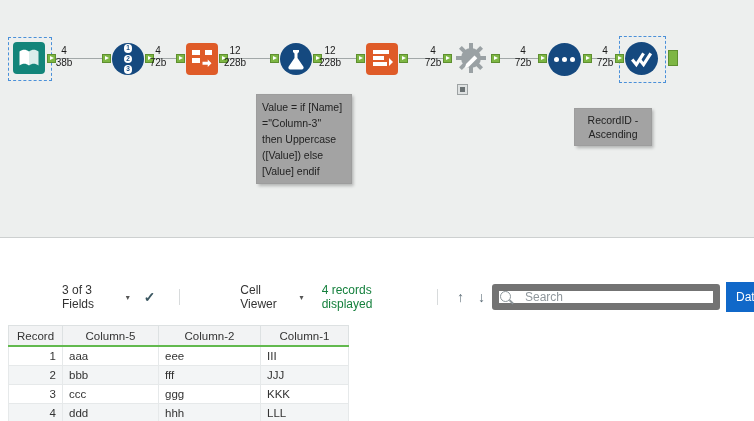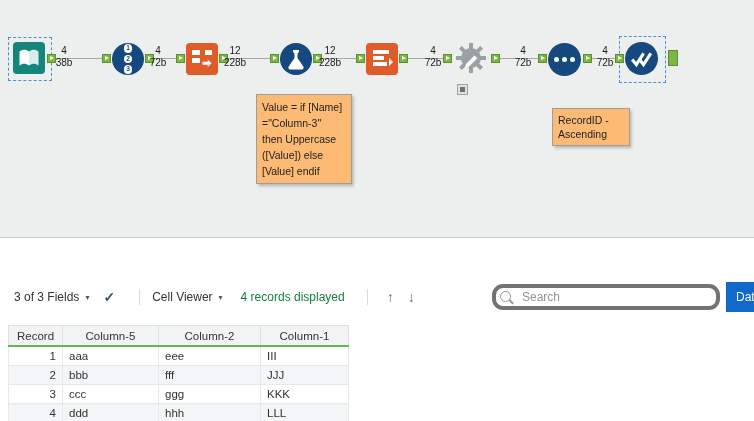--- a/index.html
+++ b/index.html
@@ -17,50 +17,50 @@
   .sel-outline{position:absolute;border:1px dashed #4a90d9;background:transparent;}
   .anchor{position:absolute;top:54px;width:9px;height:9px;background:#7db643;
     border:1px solid #5e8f2f;box-sizing:border-box;}
   .anchor::after{content:'';position:absolute;left:2px;top:1px;width:0;height:0;
     border-top:2.5px solid transparent;border-bottom:2.5px solid transparent;border-left:4px solid #fff;}
   .out-anchor-final{position:absolute;left:668px;top:50px;width:10px;height:16px;
     background:#7db643;border:1px solid #5e8f2f;box-sizing:border-box;}
   .cline{position:absolute;top:58px;height:1px;background:#a2a8a8;}
   .clabel{position:absolute;top:45px;font-size:10px;line-height:12px;text-align:center;color:#1c1c1c;}
   .clabel span{display:block;}
-  .annotation{position:absolute;background:#fdba74;border:1px solid #9d9d9d;
+  .annotation{position:absolute;background:#a3a3a3;border:1px solid #9d9d9d;
     box-shadow:1.5px 2px 3px rgba(0,0,0,.25);font-size:10.5px;line-height:16px;
     padding:4px 5px;color:#222;white-space:pre-line;}
   
   .rid-wrap{display:flex;flex-direction:column;gap:2px;align-items:center;}
   .rid-dot{width:8.5px;height:8.5px;border-radius:50%;background:#fff;color:#15497f;
     font-size:6.5px;font-weight:bold;line-height:8.5px;text-align:center;}
   .dots-wrap{display:flex;gap:3px;align-items:center;justify-content:center;}
   .dot{width:5px;height:5px;border-radius:50%;background:#fff;}
   .gear-box{position:absolute;width:36px;height:36px;}
   .mini-badge{position:absolute;left:457px;top:84px;width:11px;height:11px;
     background:#dfe2e2;border:1px solid #9da2a3;box-sizing:border-box;}
   .mini-badge::after{content:'';position:absolute;left:2px;top:2px;width:5px;height:5px;background:#6a7173;}
 
   
   .results{position:absolute;top:238px;left:0;width:754px;height:183px;background:#fff;}
   .results-header{position:absolute;top:13px;left:-1px;white-space:nowrap;}
   .results-title{font-size:12px;font-weight:bold;color:#333;}
   .results-subtitle{font-size:11px;color:#6e6e6e;margin-left:5px;}
   .toolbar{position:absolute;top:44px;left:0;right:0;height:30px;display:flex;
     align-items:center;padding-left:14px;}
-  .tb-btn{display:flex;align-items:center;font-size:12px;color:#333;cursor:default;}
+  .tb-btn{display:flex;align-items:center;font-size:12px;color:#333;cursor:default;margin-left:48px;}
   .caret{font-size:8px;color:#555;margin-left:6px;}
   .tb-check{font-size:14px;color:#3c5862;font-weight:bold;margin:0 12px 0 14px;}
   .tb-sep{width:1px;height:16px;background:#d8dbdc;margin:0 12px;}
   .tb-label{font-size:12px;color:#15803d;}
   .tb-arrow{font-size:14px;color:#60707a;margin:0 7px;cursor:default;}
   .searchbox{position:relative;margin-left:auto;width:228px;height:26px;flex:none;}
-  .searchbox input{width:100%;height:100%;box-sizing:border-box;border:4px solid #737373;
-    border-radius:11px;padding:0 8px 0 26px;font-size:12px;color:#333;outline:none;
+  .searchbox input{width:100%;height:100%;box-sizing:border-box;border:7px solid #737373;
+    border-radius:3px;padding:0 8px 0 26px;font-size:12px;color:#333;outline:none;
     font-family:"Liberation Sans",sans-serif;}
   .searchbox input::placeholder{color:#8f979c;}
   .mag{position:absolute;left:8px;top:7px;width:9px;height:9px;
     border:1.5px solid #8d969b;border-radius:50%;box-sizing:content-box;}
   .mag::after{content:'';position:absolute;left:8px;top:9px;width:5px;height:1.5px;
     background:#8d969b;transform:rotate(45deg);}
   .data-btn{flex:none;margin-left:6px;margin-right:-18px;height:30px;min-width:46px;
     background:#1068c9;color:#fff;font-size:12px;border:none;padding:0 10px;text-align:left;
     font-family:"Liberation Sans",sans-serif;}
 
@@ -201,21 +201,21 @@
     <div class="clabel" style="left:591px;width:28px;">
       <span>4</span>
         <span>72b</span>
       </div>
 
     <div class="annotation" style="left:256px;top:94px;width:84px;">Value = if [Name]
 ="Column-3"
 then Uppercase
 ([Value]) else
 [Value] endif</div>
-    <div class="annotation" style="left:552px;top:108px;width:66px;line-height:14px;">RecordID -
+    <div class="annotation" style="left:574px;top:108px;width:66px;line-height:14px;text-align:center;">RecordID -
 Ascending</div>
   </div>
 
   <div class="results">
 
 
     <div class="toolbar">
       <div class="tb-btn">
         <span>3 of 3 Fields</span>
         <span class="caret">▾</span>

